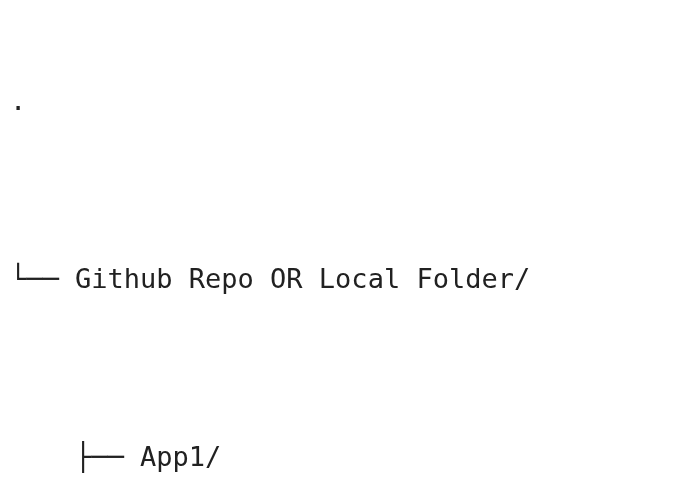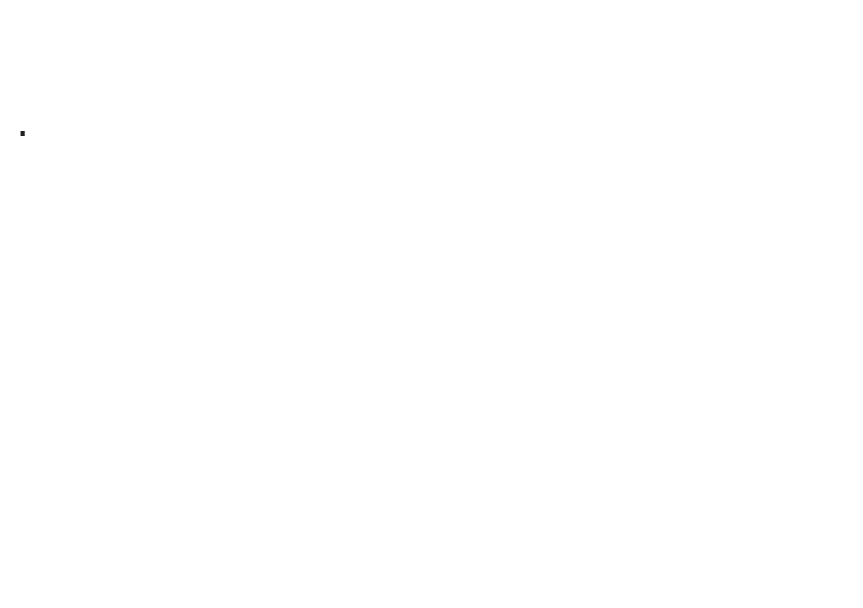--- a/index.html
+++ b/index.html
@@ -27,21 +27,23 @@
   .tree-prefix, .tree-label {
     white-space: pre;
   }
 </style>
 </head>
 <body>
 
 <div class="tree">
   <div class="tree-line"><span class="tree-prefix"></span><span class="tree-label">.</span></div>
 
+  <div class="tree-line"><span class="tree-prefix">└── </span><span class="tree-label">Github Repo OR Local Folder/</span></div>
 
+  <div class="tree-line"><span class="tree-prefix">    ├── </span><span class="tree-label">App1/</span></div>
 
   
 
   
 
   
 
   
 
   

